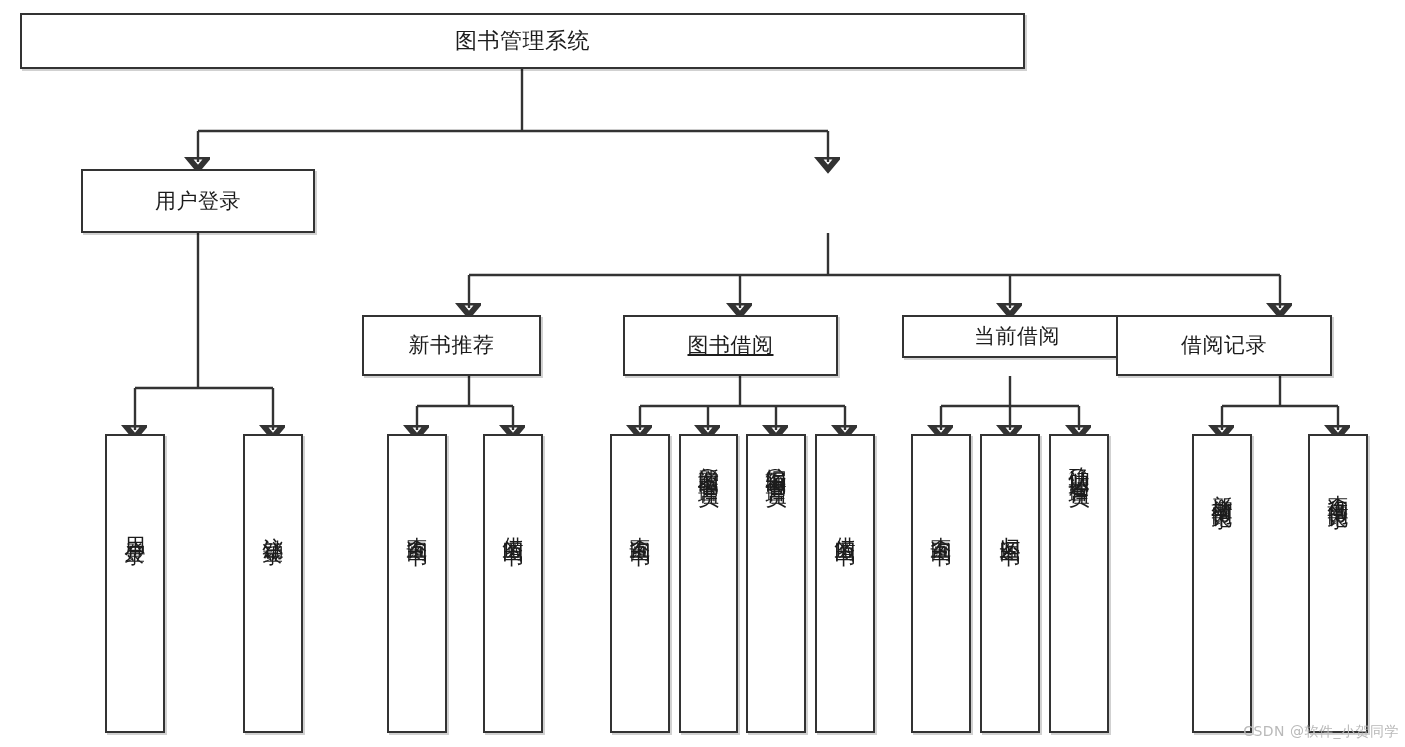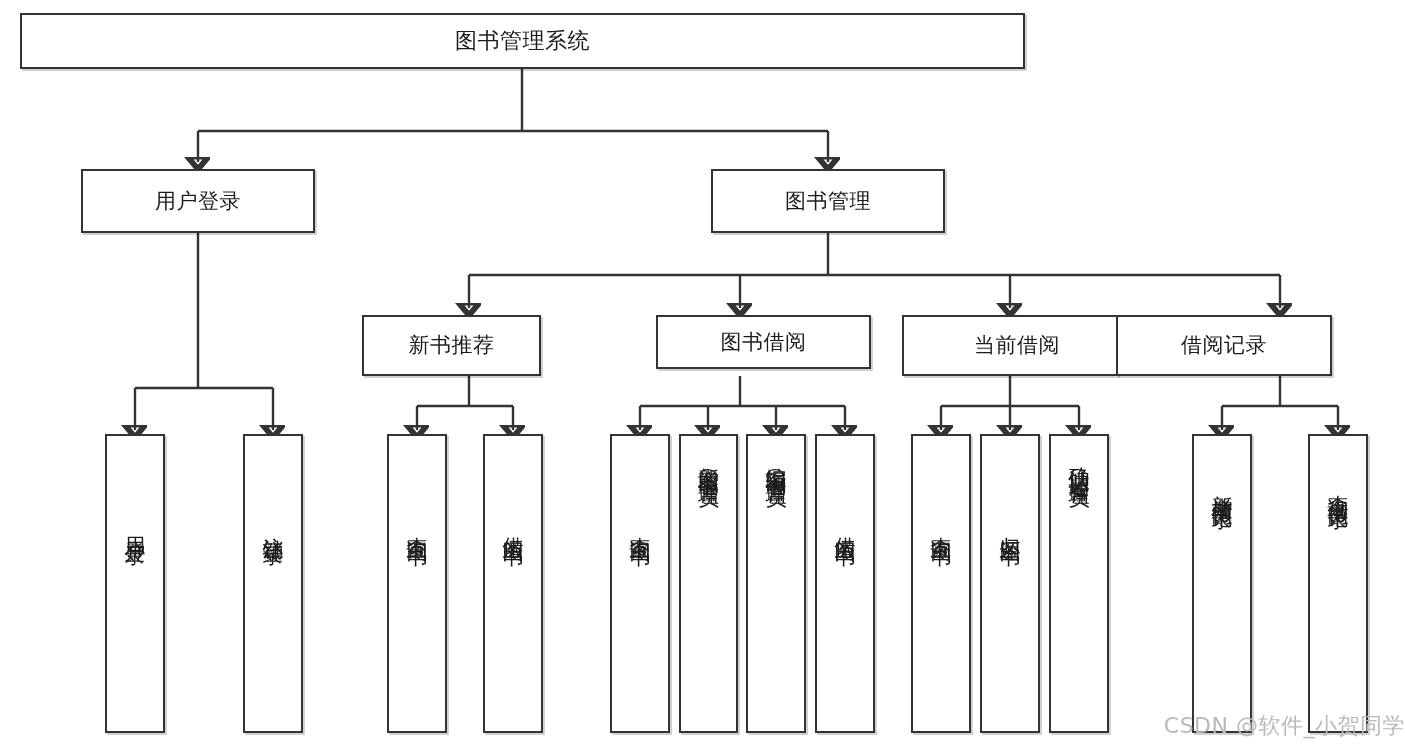--- a/index.html
+++ b/index.html
@@ -71,23 +71,23 @@
     z-index: 1;
     pointer-events: none;
   }
   svg#connectors line, svg#connectors path {
     stroke: #333333;
     stroke-width: 2.4;
     fill: none;
   }
   .watermark {
     position: absolute;
-    right: 0;
+    right: 6px;
     bottom: 6px;
-    font-size: 22px;
+    font-size: 14px;
     color: #b9b9b9;
     z-index: 6;
     white-space: nowrap;
     letter-spacing: 0.5px;
   }
 </style>
 </head>
 <body>
 
 <div id="diagram-root">
@@ -140,31 +140,28 @@
     <line x1="1338" y1="406" x2="1338" y2="430" marker-end="url(#arrow)"></line>
   </svg>
 
   <div class="node horiz root" style="left:20px; top:13px; width:1005px; height:56px;">
     <span class="node-label">图书管理系统</span>
   </div>
 
   <div class="node horiz" style="left:81px; top:169px; width:234px; height:64px;">
     <span class="node-label">用户登录</span>
   </div>
-  <div class="node horiz" style="left:711px; top:169px; width:234px; height:64px;">
-    <span class="node-label">图书管理</span>
-  </div>
 
   <div class="node horiz" style="left:362px; top:315px; width:179px; height:61px;">
     <span class="node-label">新书推荐</span>
   </div>
-  <div class="node horiz" style="left:656px; top:315px; width:215px; height:54px;">
+  <div class="node horiz" style="left:623px; top:315px; width:215px; height:61px;text-decoration:underline;">
     <span class="node-label">图书借阅</span>
   </div>
-  <div class="node horiz" style="left:902px; top:315px; width:216px; height:61px;padding-left:14px;">
+  <div class="node horiz" style="left:902px; top:315px; width:216px; height:43px;padding-left:14px;">
     <span class="node-label">当前借阅</span>
   </div>
   <div class="node horiz" style="left:1116px; top:315px; width:216px; height:61px;">
     <span class="node-label">借阅记录</span>
   </div>
 
   <div class="node vert mid" style="left:105px; top:434px; width:60px; height:299px;">
     <span class="node-label">用户登录</span>
   </div>
   <div class="node vert mid" style="left:243px; top:434px; width:60px; height:299px;">

